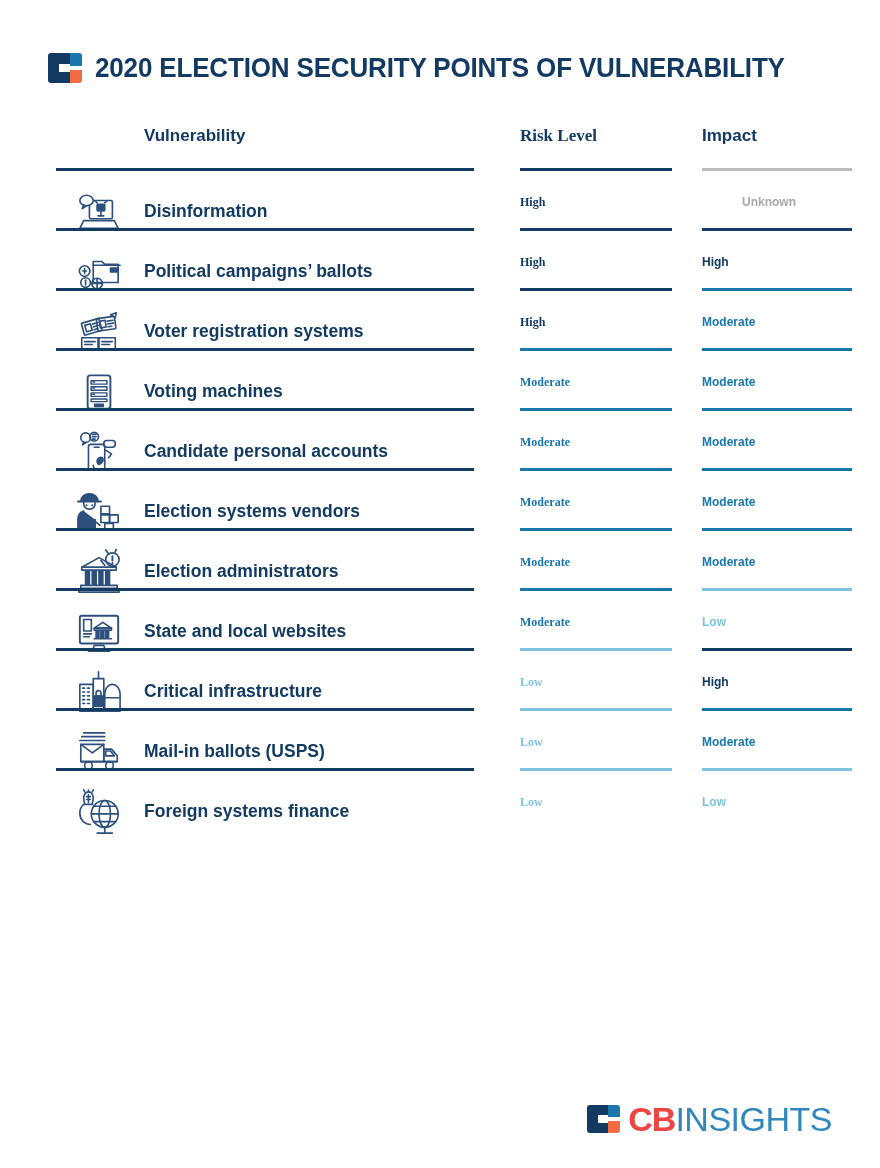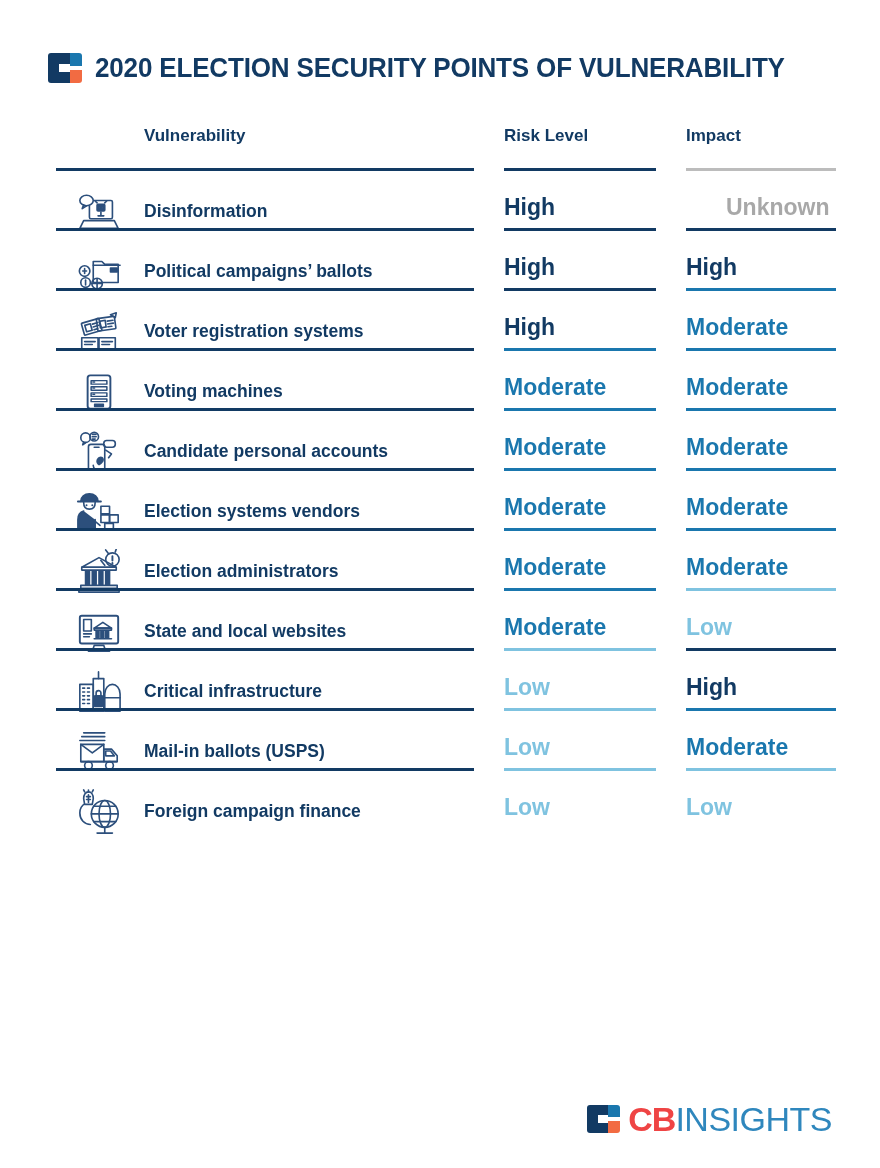--- a/index.html
+++ b/index.html
@@ -76,36 +76,36 @@
   }
   .trow {
     display: flex;
     align-items: flex-start;
     height: 60px;
     position: relative;
   }
   .trow.header-row { height: 56px; }
 
   .col-vuln   { width: 418px; margin-left: 48px; position: relative; }
-  .col-risk   { width: 152px; margin-left: 30px; position: relative; }
+  .col-risk   { width: 152px; margin-left: 46px; position: relative; font-family: Liberation Serif, serif; }
   .col-impact { width: 150px; margin-left: 30px; position: relative; }
 
   .rule {
     position: absolute;
     left: 0; top: 0;
     height: 3px;
     width: 100%;
     background: #123a63;
   }
   .rule.c-high    { background: #123a63; }
   .rule.c-moderate{ background: #1a77ae; }
   .rule.c-low     { background: #7fc3e0; }
 
   .cell-text {
-    font-size: 23px;
+    font-size: 12px;
     font-weight: bold;
     line-height: 1;
     padding-top: 28px;
     white-space: nowrap;
   }
   .header-row .cell-text { padding-top: 15px; font-size: 17px; }
   .header-row .col-vuln .cell-text { padding-left: 88px; }
 
   .v-high     { color: #123a63; }
   .v-moderate { color: #1a77ae; }
@@ -521,21 +521,21 @@
                 <circle cx="30" cy="26" r="14"></circle>
                 <ellipse cx="30" cy="26" rx="6" ry="14"></ellipse>
                 <path d="M16 26h28M18.5 18h23M18.5 34h23"></path>
                 <path d="M30 40v6M22 46h16"></path>
                 <path d="M10 15c-4 2-6 6-6 10 0 7 5 12 11 12"></path>
                 <path d="M8 10c0-4 2-7 5-7s5 3 5 7l-1 6H9z" fill="#fff"></path>
                 <path d="M13 6v8M11 8h4M11 11h4"></path>
                 <path d="M13 1v2M9 3L8 1M17 3l1-2"></path>
               </svg>
             </span>
-            <span class="vuln-label">Foreign campaign finance</span>
+            <span class="vuln-label">Foreign systems finance</span>
           </div>
           <div class="rule"></div>
         </div>
         <div class="col-risk">
           <div class="rule c-low"></div>
           <div class="cell-text v-low">Low</div>
         </div>
         <div class="col-impact">
           <div class="rule c-low"></div>
           <div class="cell-text v-low">Low</div>

